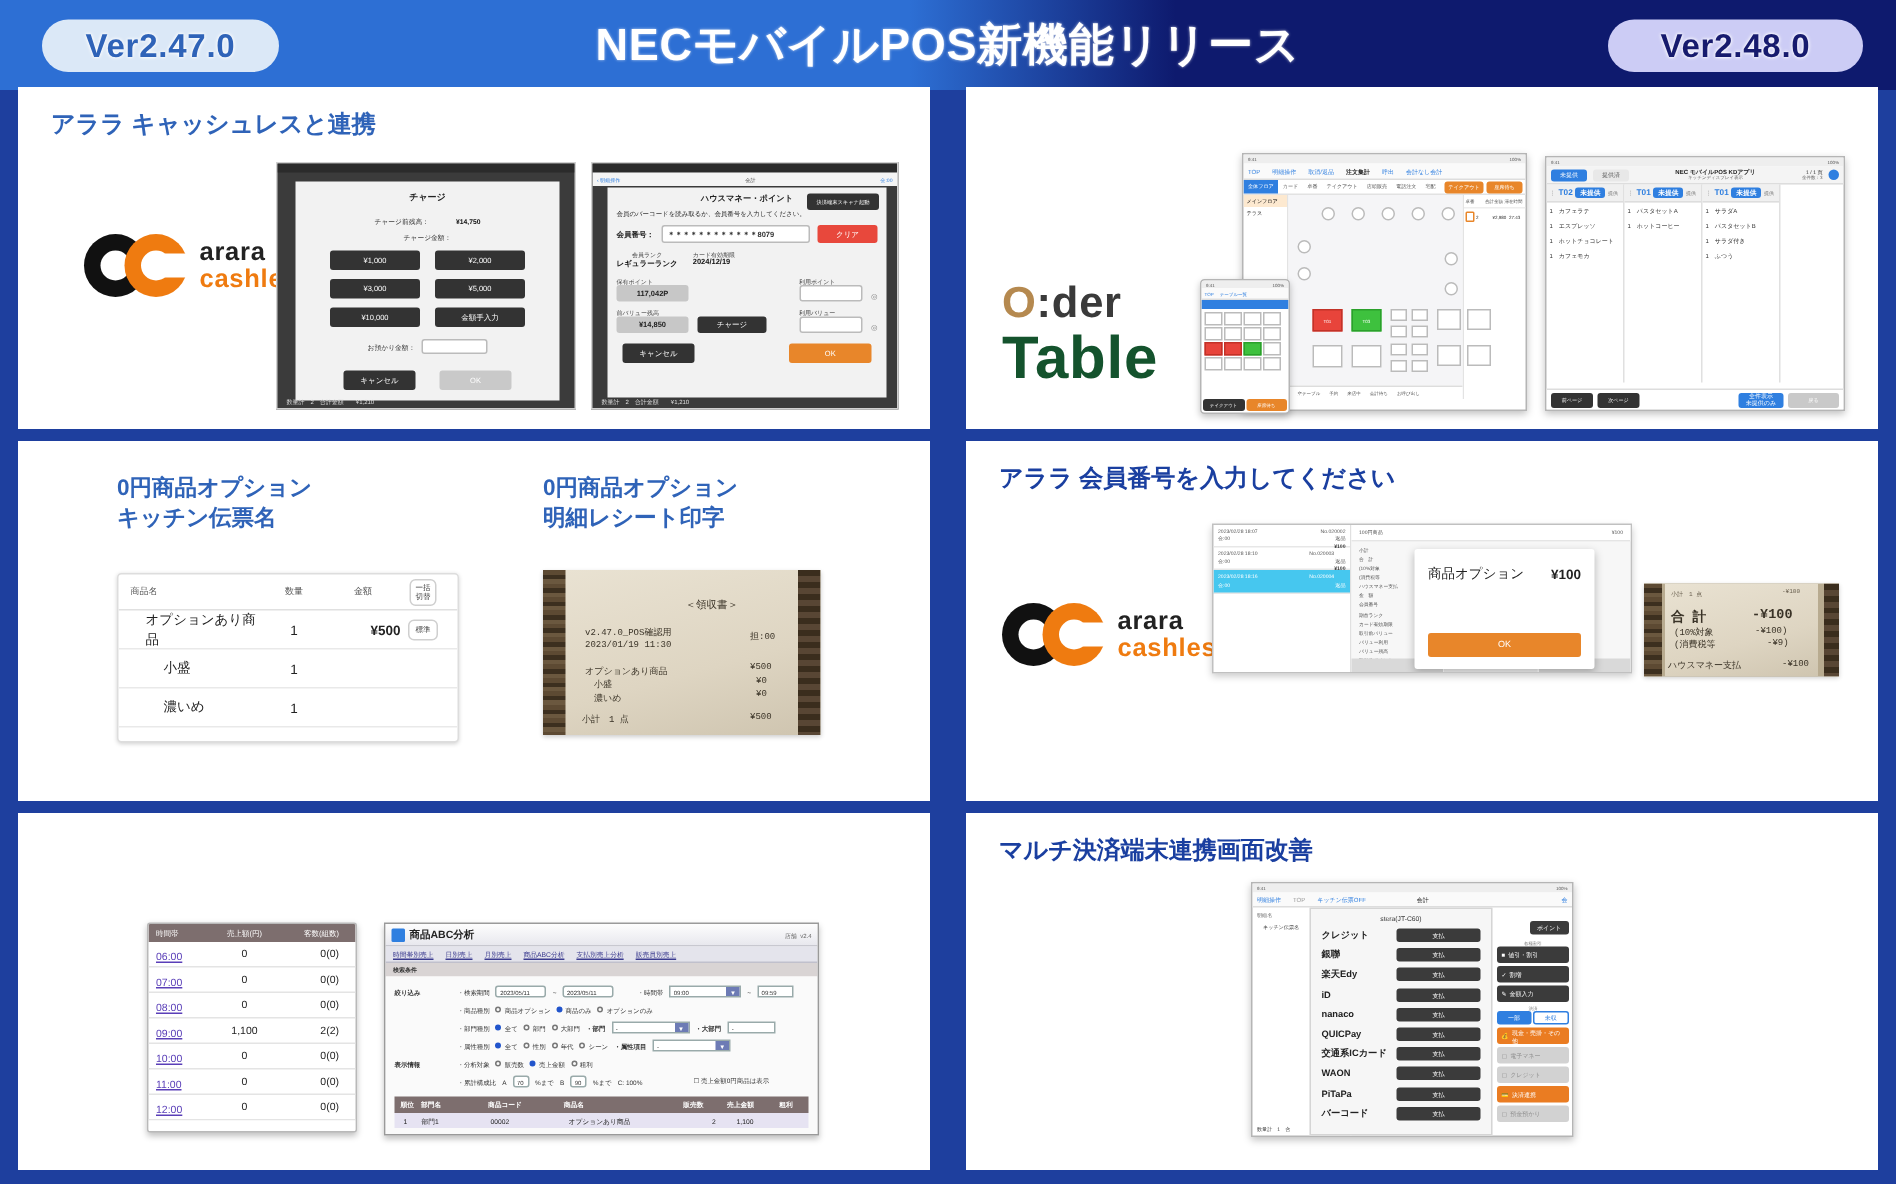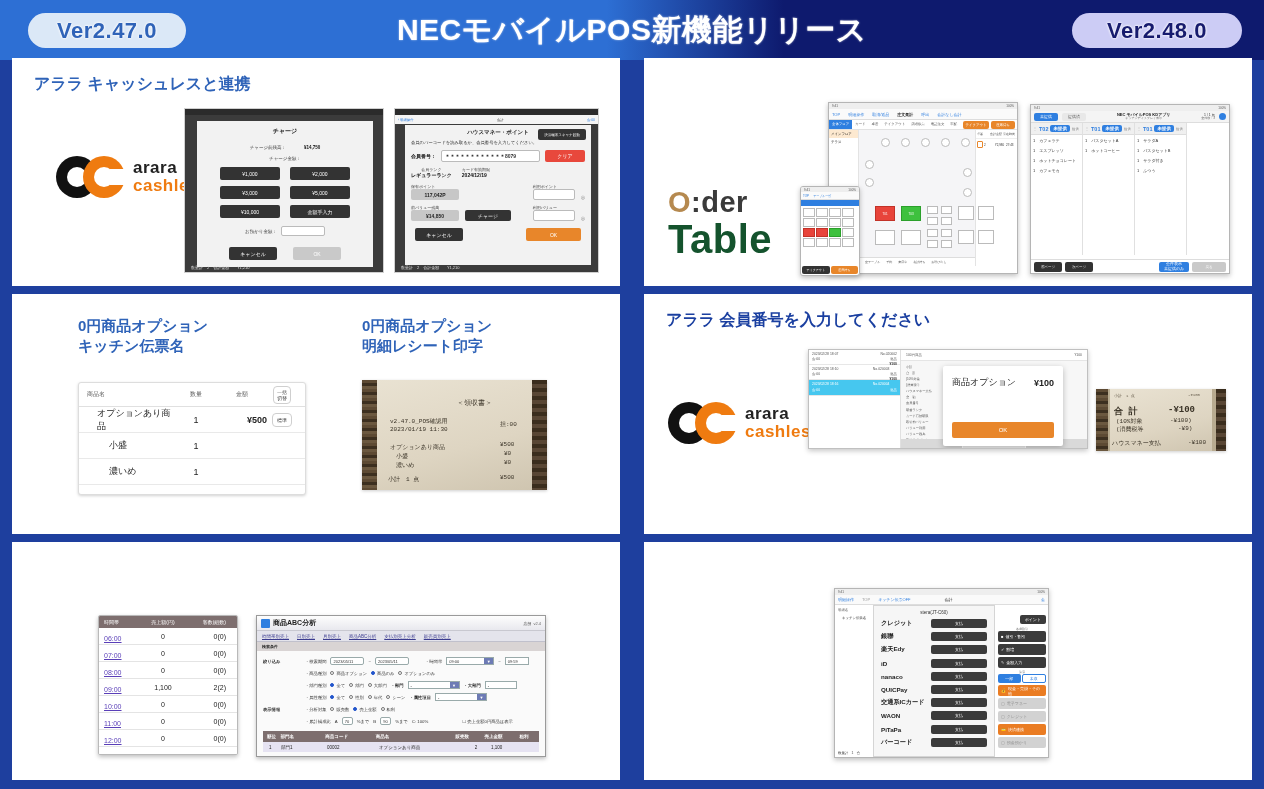--- a/index.html
+++ b/index.html
@@ -872,20 +872,21 @@
       <div class="rtxt" style="left:20px; top:28px;">(10%対象</div>
       <div class="rtxt" style="left:74px; top:28px;">-¥100)</div>
       <div class="rtxt" style="left:20px; top:36px;">(消費税等</div>
       <div class="rtxt" style="left:82px; top:36px;">-¥9)</div>
       <div class="rtxt" style="left:16px; top:50px;">ハウスマネー支払</div>
       <div class="rtxt" style="left:92px; top:50px;">-¥100</div>
     </div>
   </div>
 
   <div class="card" style="height:238px">
+    <div class="card-title navy">マルチ決済端末連携画面改善</div>
 
     <div class="tablet" style="left:190px; top:46px; width:215px; height:170px;">
       <div class="status-bar">
           <span>9:41</span>
           <span>100%</span>
         </div>
       <div class="nav-bar" style="height:10px;">
         <span>明細操作</span>
         <span style="color:#999;">TOP</span>
         <span>キッチン伝票OFF</span>

